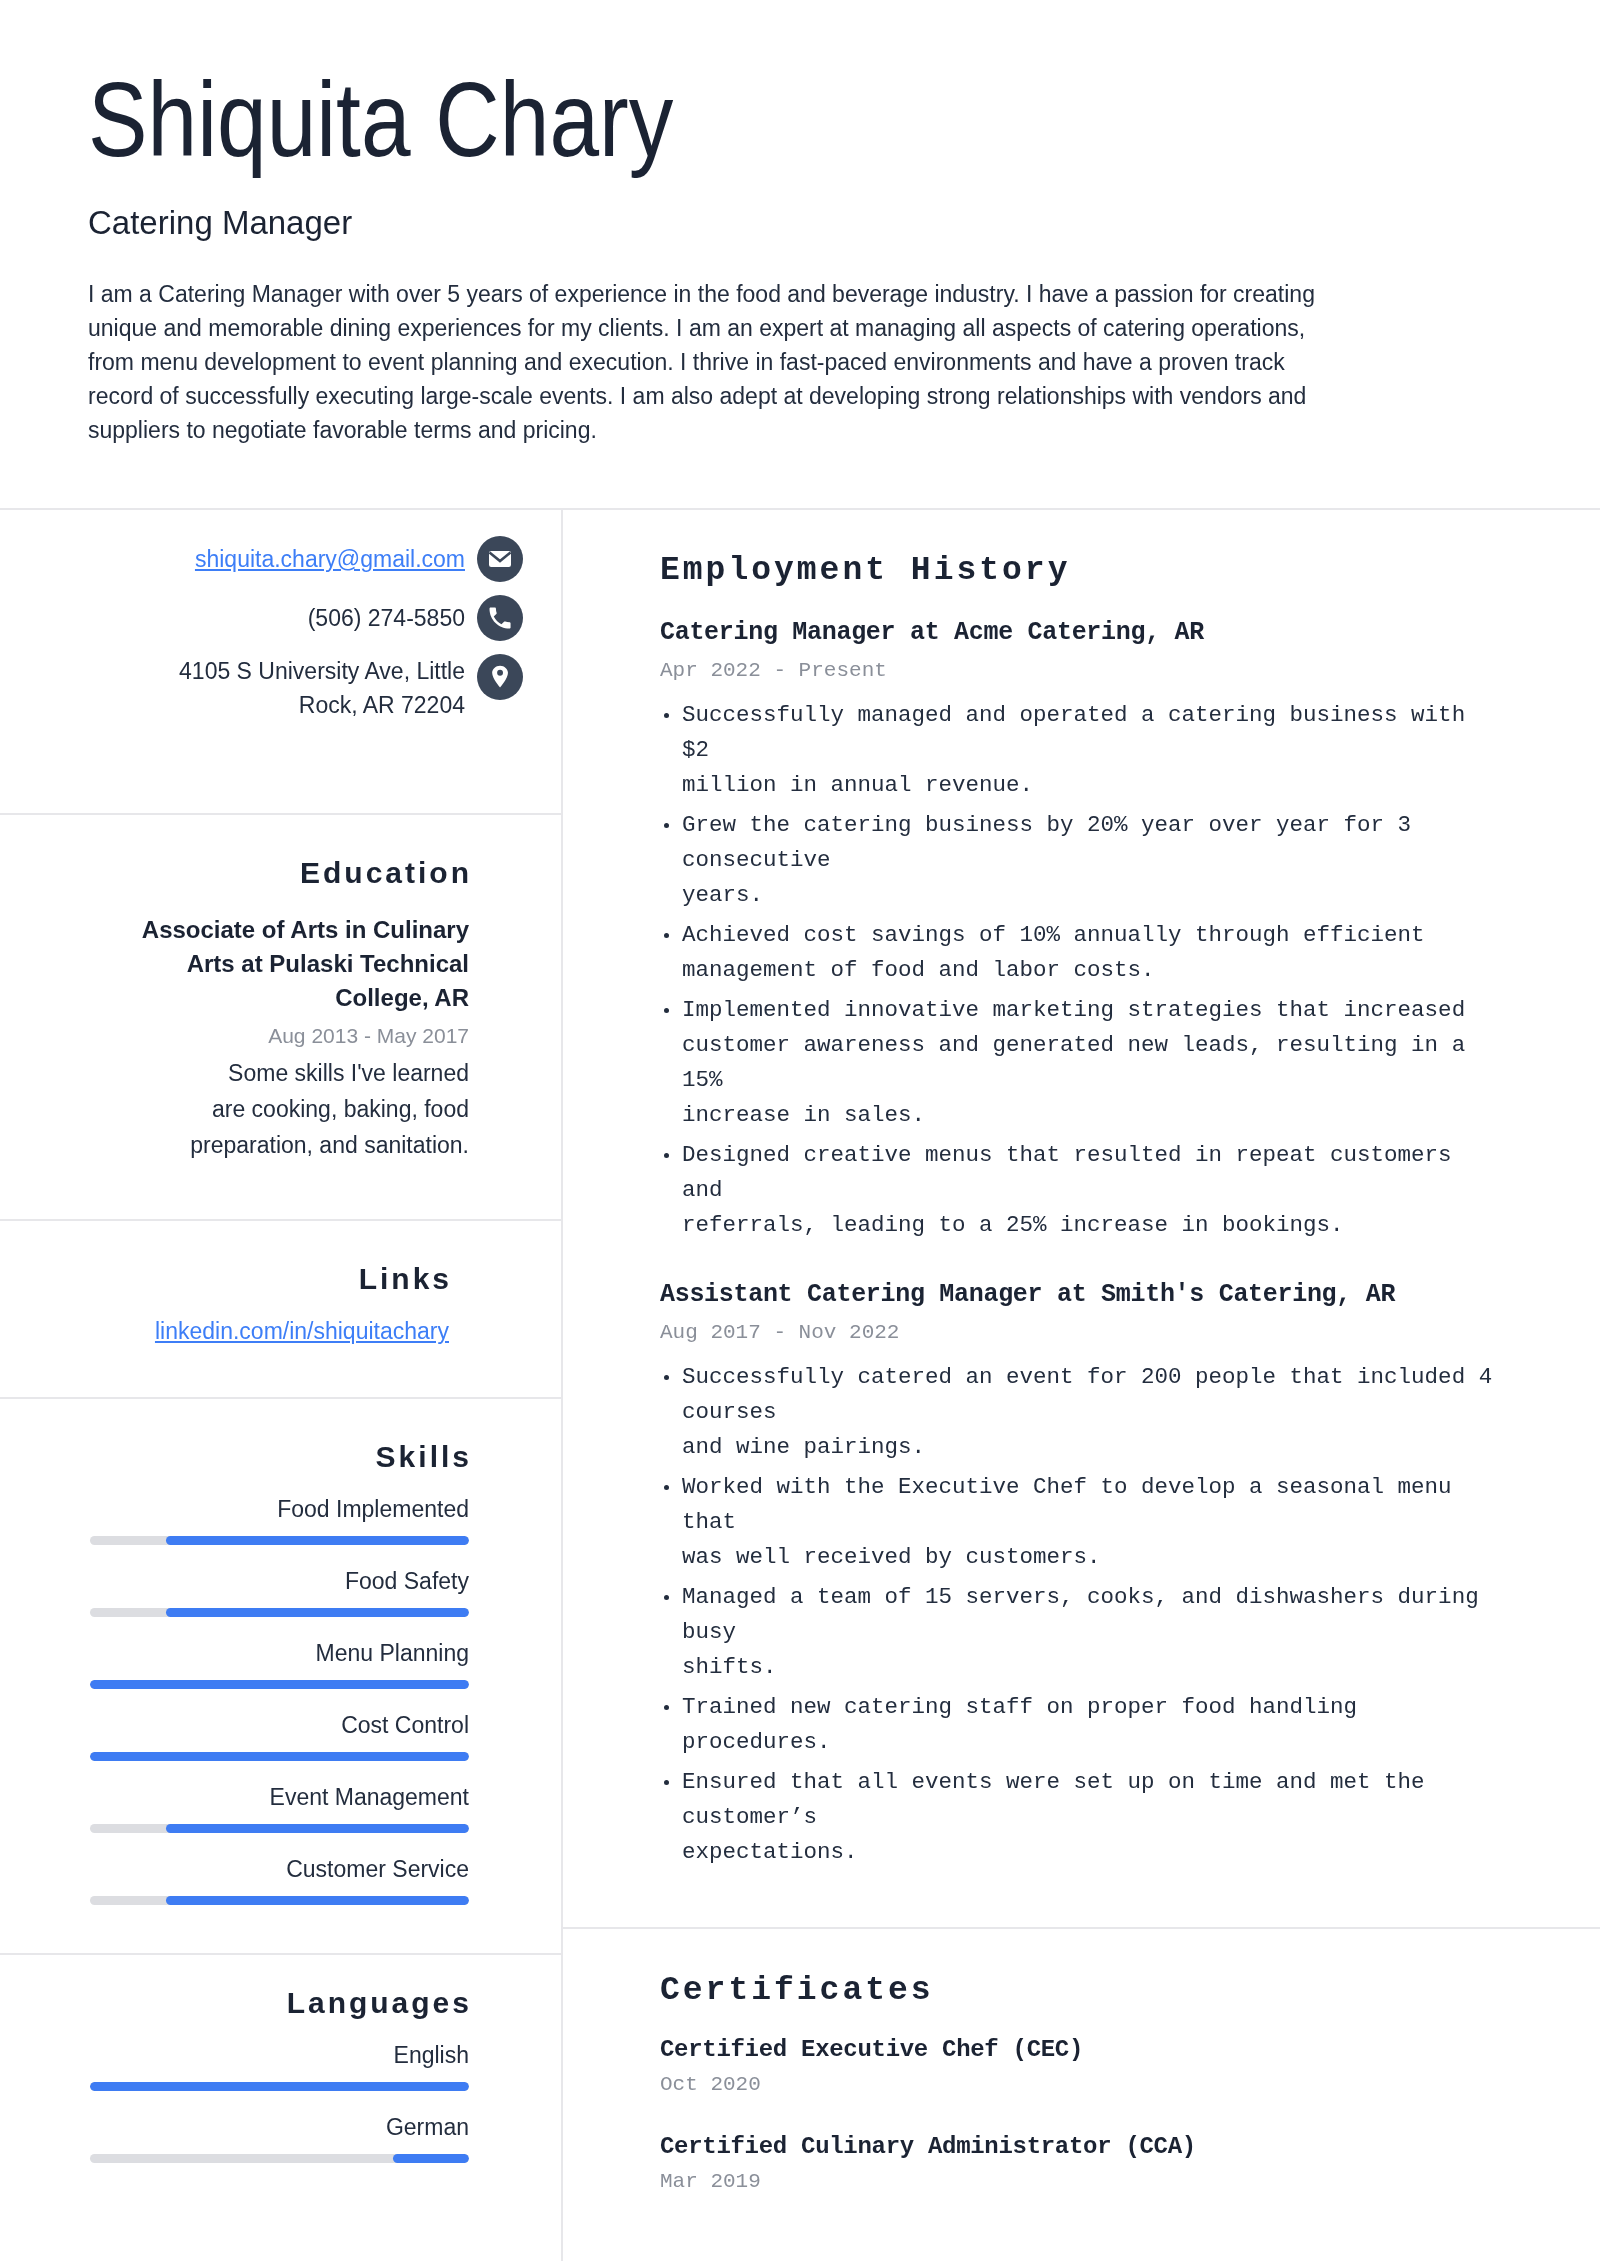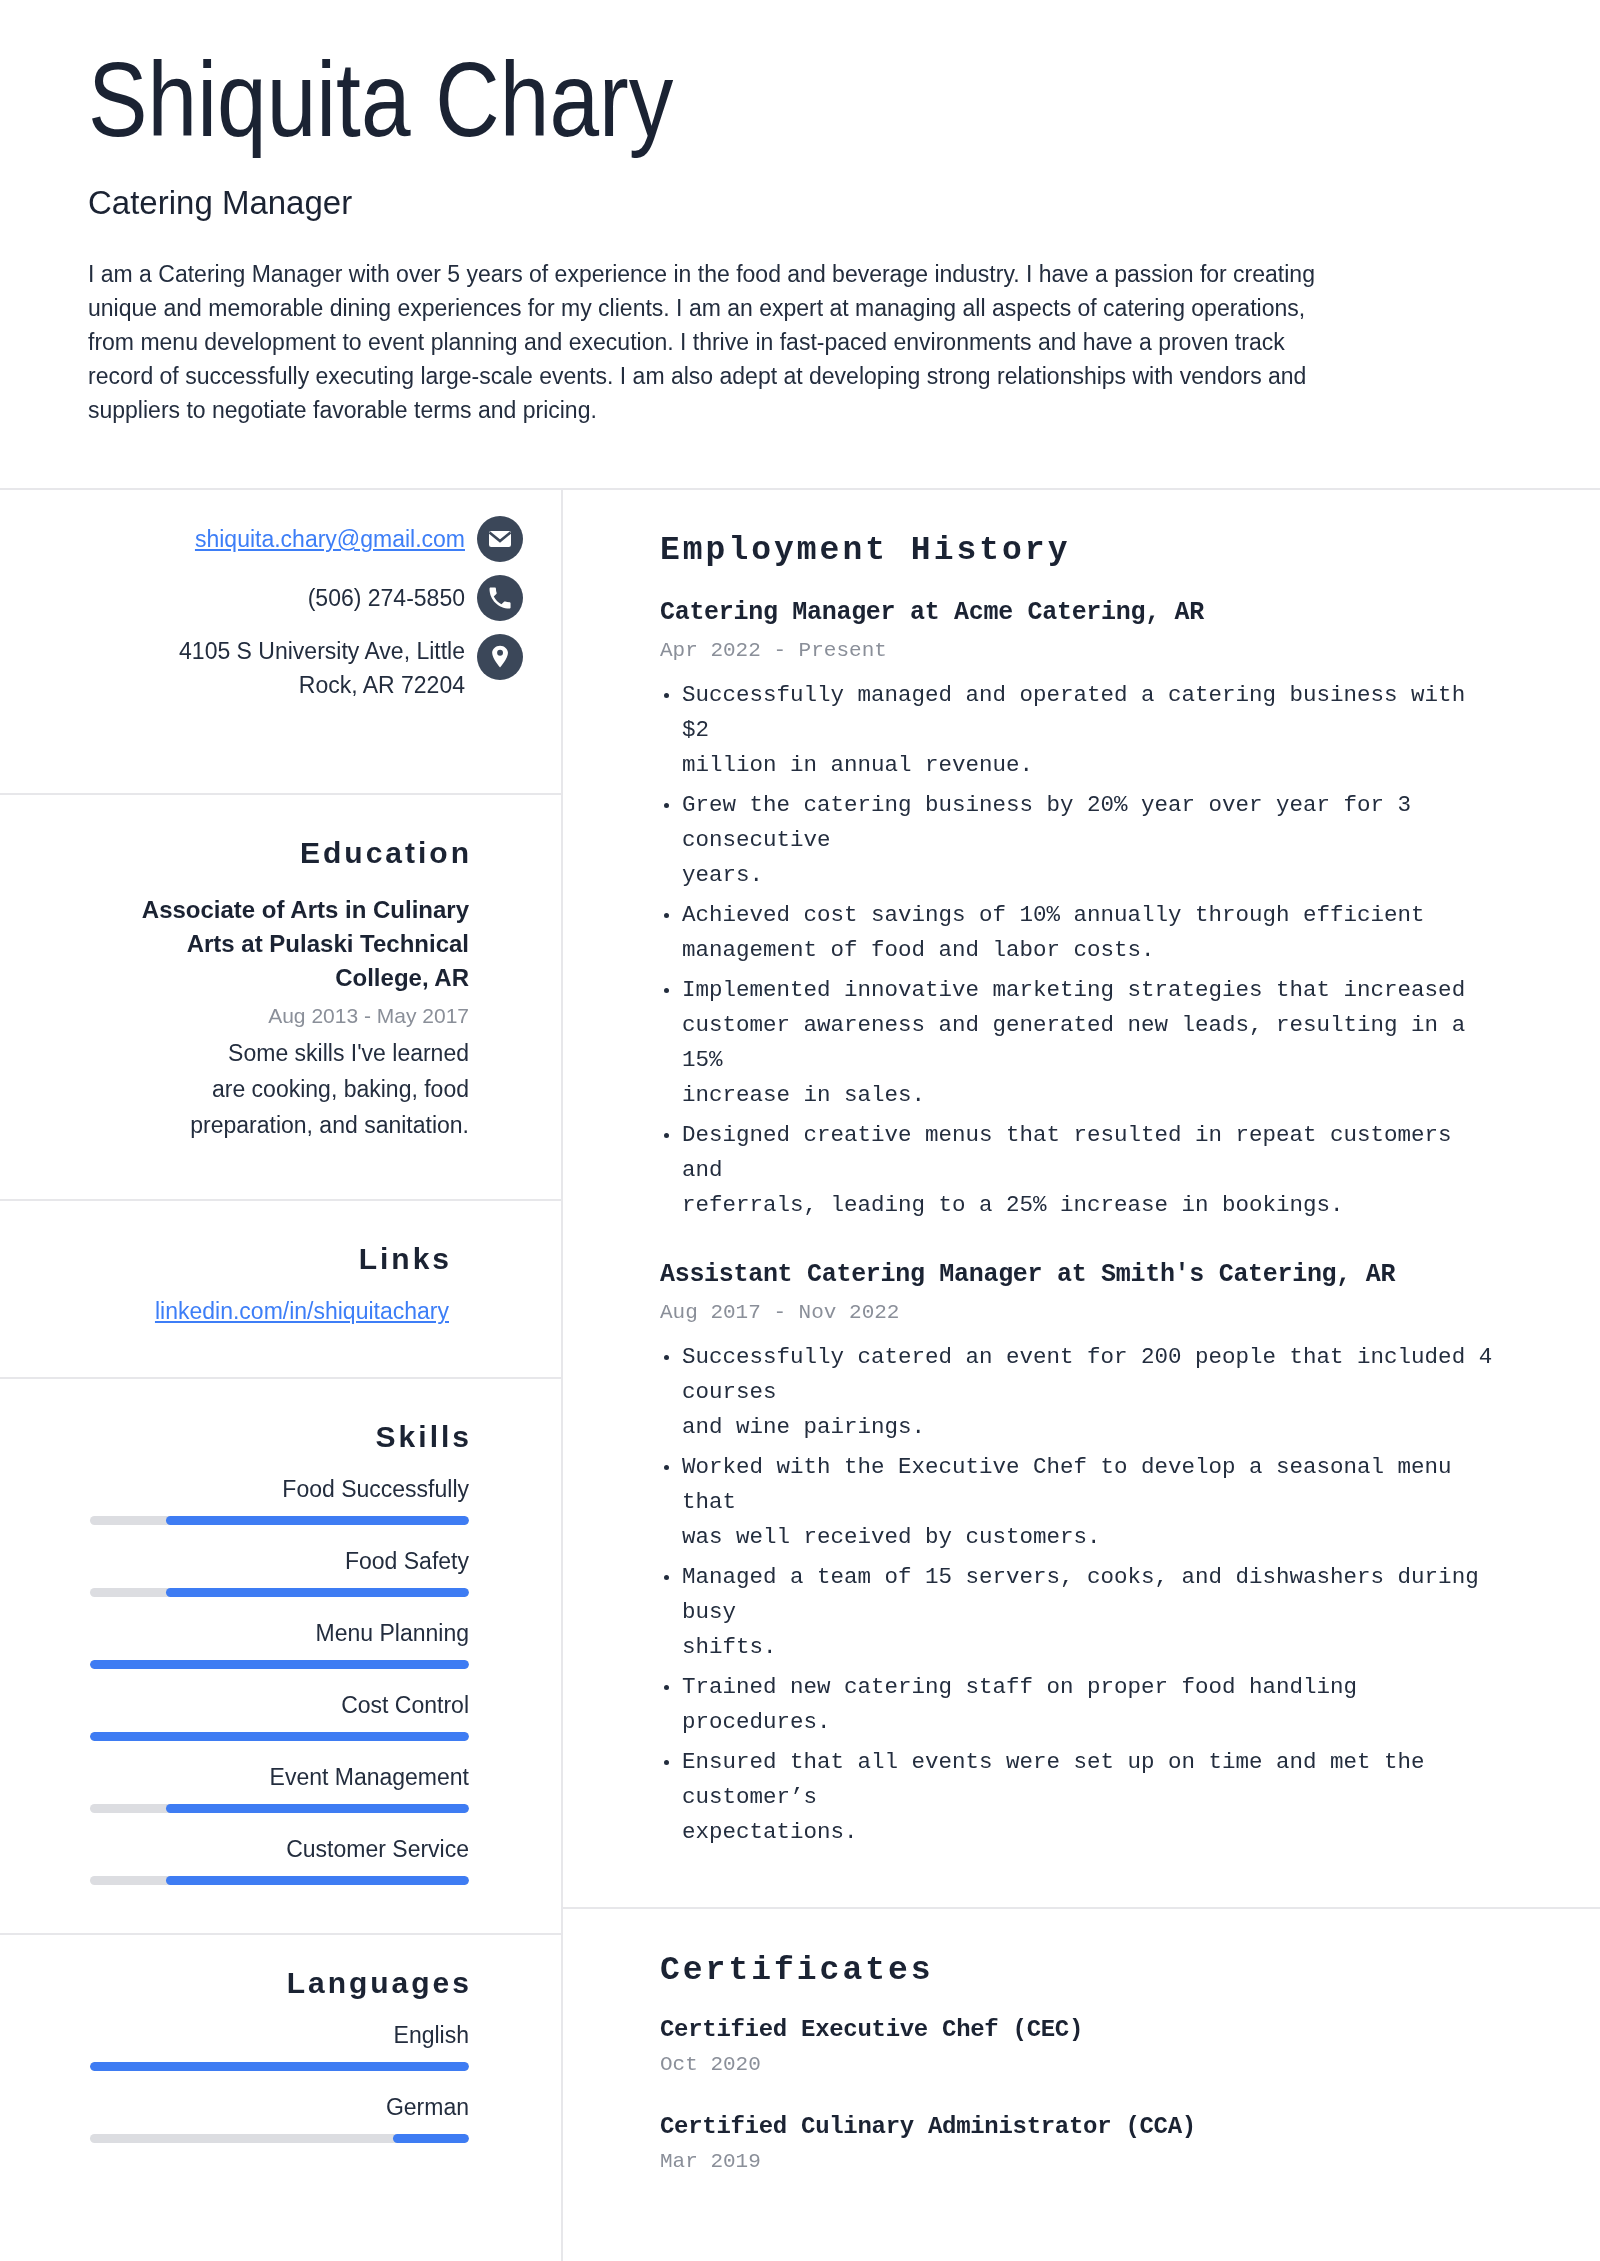--- a/index.html
+++ b/index.html
@@ -1,19 +1,19 @@
 <!DOCTYPE html>
 <html><head>
 <meta charset="utf-8">
 <style>
   html,body{margin:0;padding:0;background:#fff;}
   .page{width:1600px;height:2261px;background:#ffffff;overflow:hidden;display:flex;flex-direction:column;
         font-family:"Liberation Sans",sans-serif;color:#232d3e;}
   
-  .header{padding:45px 90px 61px 88px;}
+  .header{padding:65px 90px 61px 88px;}
   .name{font-size:105px;line-height:110px;font-weight:500;color:#1b2333;margin:0;}
   .name .squeeze{display:inline-block;transform:scaleX(0.85);transform-origin:0 60%;white-space:nowrap;}
   .job-title{margin-top:28px;font-size:33px;line-height:40px;font-weight:500;color:#1b2333;}
   .summary{margin:34px 0 0 0;font-size:23px;line-height:34px;color:#232d3e;white-space:pre-line;max-width:1424px;}
   
   .body{flex:1;display:flex;border-top:2px solid #e7e7ea;min-height:0;}
   .sidebar{width:563px;border-right:2px solid #e7e7ea;box-sizing:border-box;flex:none;}
   .side-section{border-bottom:2px solid #e7e7ea;text-align:right;box-sizing:border-box;}
   .side-section.last{border-bottom:none;}
   .side-h2{margin:0;font-size:30px;line-height:32px;font-weight:700;letter-spacing:3px;margin-right:-3px;color:#1b2333;}
@@ -124,21 +124,21 @@
 
       <section class="side-section links">
         <h2 class="side-h2">Links</h2>
         <a class="side-link">linkedin.com/in/shiquitachary</a>
       </section>
 
       <section class="side-section skills">
         <h2 class="side-h2">Skills</h2>
         <div id="skills-list">
   <div class="meter">
-    <div class="meter-label">Food Successfully</div>
+    <div class="meter-label">Food Implemented</div>
     <div class="bar">
       <div class="bar-fill" style="width: 80%;"></div>
     </div>
   </div>
 
   <div class="meter">
     <div class="meter-label">Food Safety</div>
     <div class="bar">
       <div class="bar-fill" style="width: 80%;"></div>
     </div>

